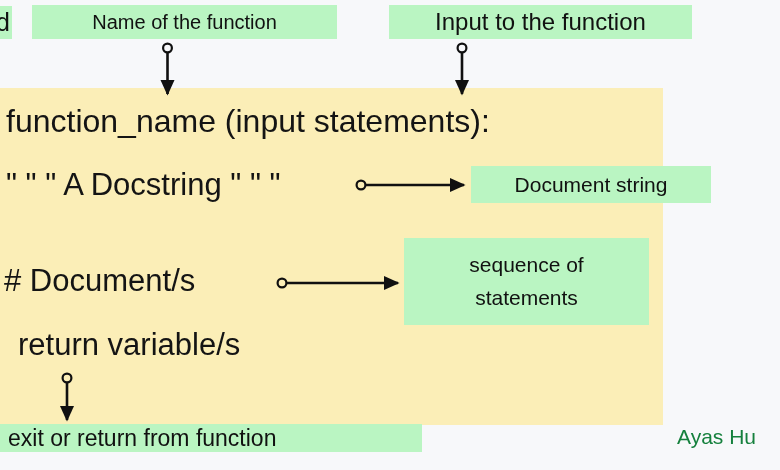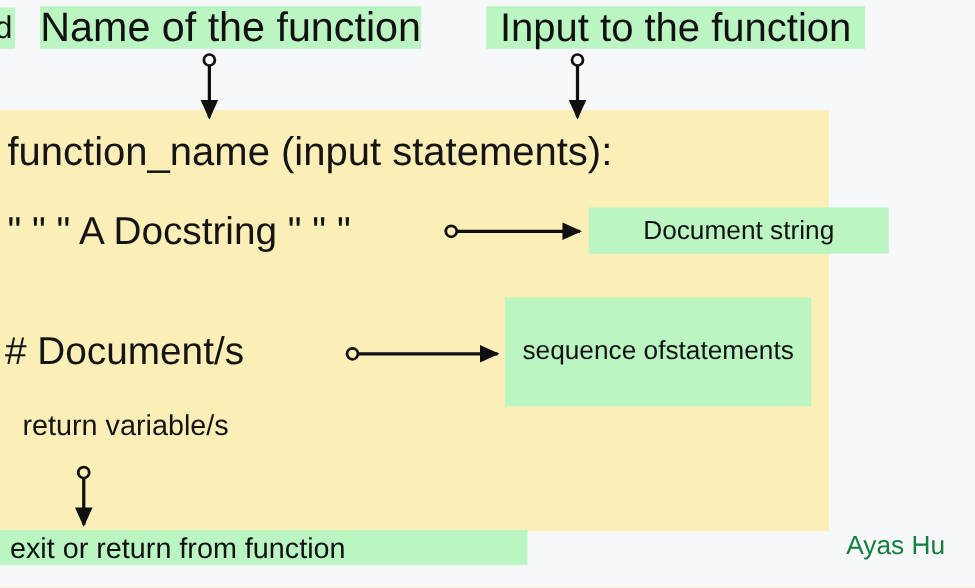--- a/index.html
+++ b/index.html
@@ -51,45 +51,45 @@
     padding-right: 2px;
     font-size: 25px;
     overflow: hidden;
   }
 
   .hl-name {
     left: 32px;
     top: 5px;
     width: 305px;
     height: 34px;
-    font-size: 33px;
+    font-size: 20px;
   }
 
   .hl-input {
     left: 389px;
     top: 5px;
     width: 303px;
     height: 34px;
-    font-size: 32px;
+    font-size: 24px;
   }
 
   .hl-docstring {
     left: 471px;
     top: 166px;
     width: 240px;
     height: 37px;
     font-size: 21px;
   }
 
   .hl-sequence {
     left: 404px;
     top: 238px;
     width: 245px;
     height: 87px;
-    flex-direction: row;
+    flex-direction: column;
     font-size: 21px;
     line-height: 1.55;
   }
 
   .hl-exit {
     left: 0px;
     top: 424px;
     width: 414px;
     height: 28px;
     justify-content: flex-start;
@@ -116,21 +116,21 @@
     font-size: 31px;
   }
   .line-stmt {
     left: 4px;
     top: 263px;
     font-size: 31px;
   }
   .line-return {
     left: 18px;
     top: 327px;
-    font-size: 23px;
+    font-size: 31px;
   }
 
   
   .connector {
     position: absolute;
     left: 0;
     top: 0;
     width: 780px;
     height: 470px;
     pointer-events: none;

